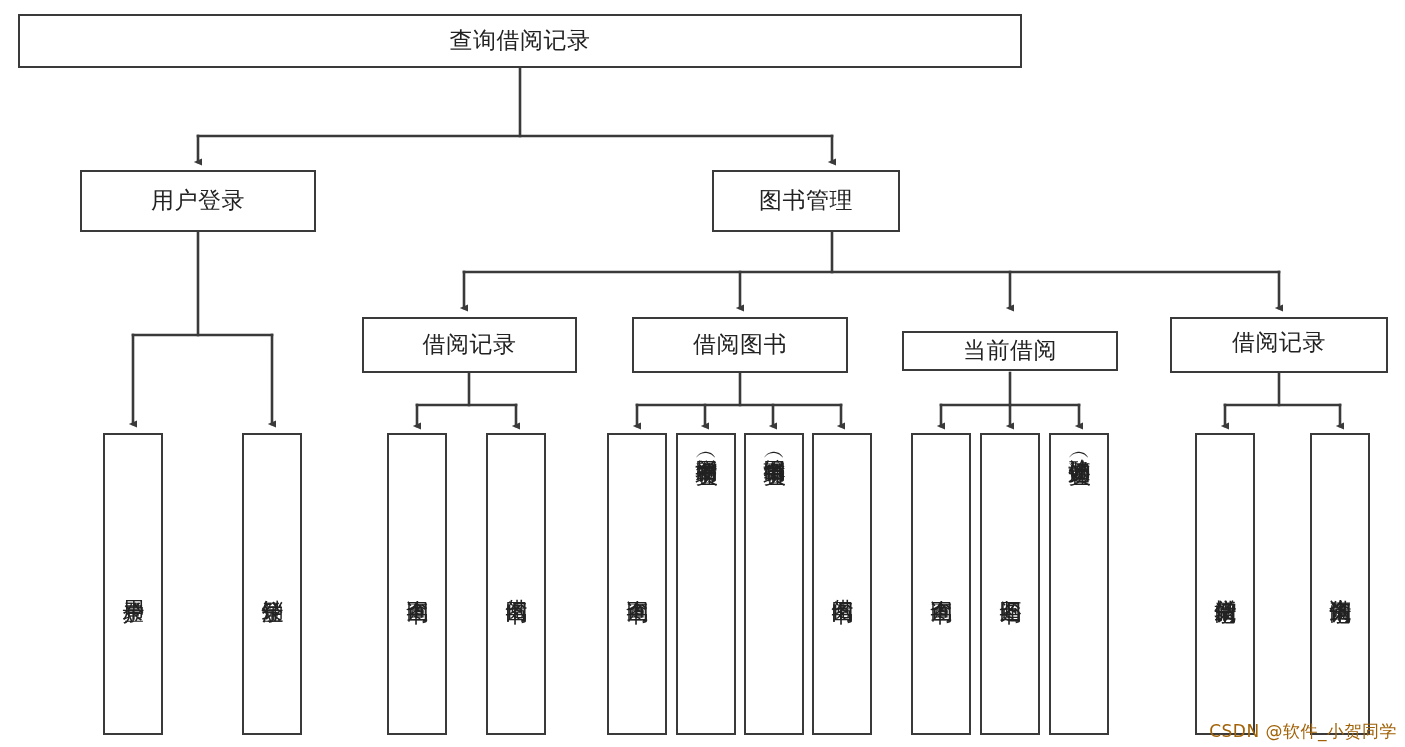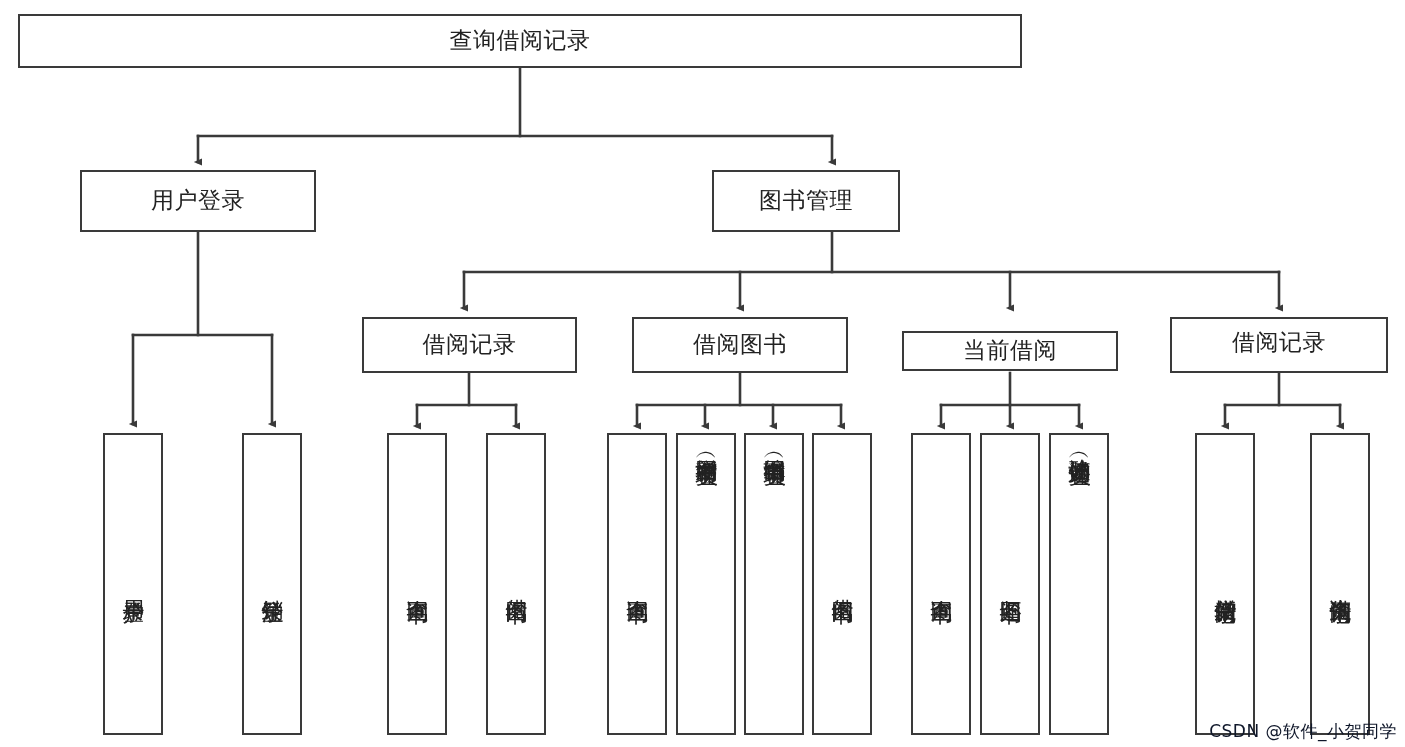--- a/index.html
+++ b/index.html
@@ -56,21 +56,21 @@
   }
   .node-v.center-v {
     align-items: center;
     padding-top: 0;
   }
   #watermark {
     position: absolute;
     right: 8px;
     bottom: 4px;
     font-size: 17px;
-    color: #0f172a;
+    color: #a16207;
     letter-spacing: 0.5px;
     white-space: nowrap;
   }
 </style>
 </head>
 <body>
 
 <div id="diagram-root">
 
   <svg id="connector-layer" viewBox="0 0 1405 747" xmlns="http://www.w3.org/2000/svg">

